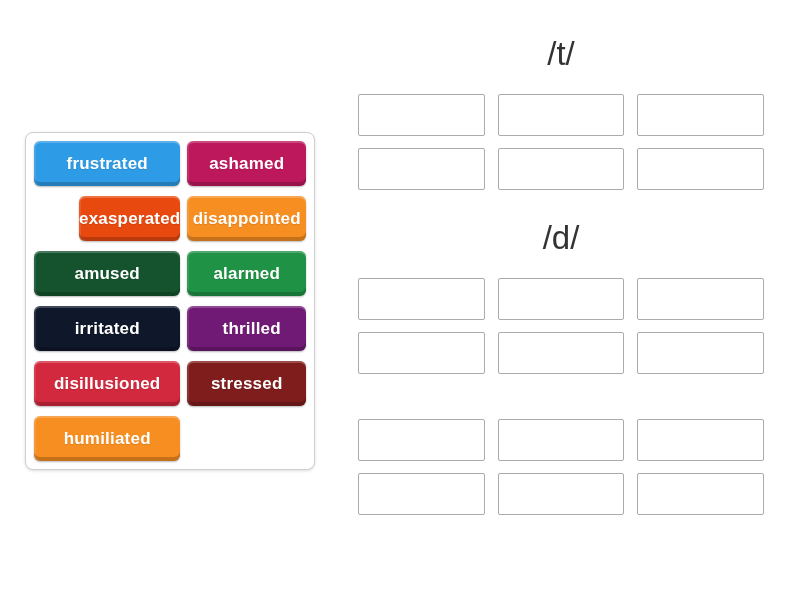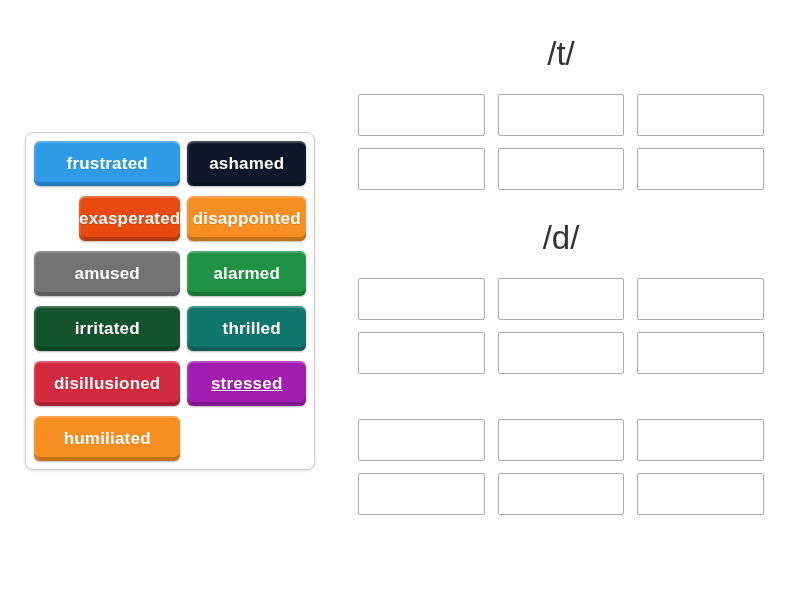--- a/index.html
+++ b/index.html
@@ -82,29 +82,29 @@
     background: #ffffff;
     border: 1px solid #ababab;
     border-radius: 2px;
   }
 </style>
 </head>
 <body>
 
 <div class="word-bank">
   <div class="tile" style="background: rgb(46, 155, 230);">frustrated</div>
-  <div class="tile" style="background: #0f172a;">ashamed</div>
+  <div class="tile" style="background: #be185d;">ashamed</div>
   <div class="tile" style="background: rgb(232, 73, 15); margin-left: 45px;">exasperated</div>
   <div class="tile" style="background: rgb(246, 142, 33);">disappointed</div>
-  <div class="tile" style="background: #737373; border-radius: 6px;">amused</div>
+  <div class="tile" style="background: #14532d; border-radius: 6px;">amused</div>
   <div class="tile" style="background: rgb(31, 146, 69);">alarmed</div>
-  <div class="tile" style="background: #14532d;">irritated</div>
-  <div class="tile" style="background: #0f766e; padding-left: 10px;">thrilled</div>
+  <div class="tile" style="background: #0f172a;">irritated</div>
+  <div class="tile" style="background: #701a75; padding-left: 10px;">thrilled</div>
   <div class="tile" style="background: rgb(210, 41, 62);">disillusioned</div>
-  <div class="tile" style="background: #a21caf; text-decoration: underline;">stressed</div>
+  <div class="tile" style="background: #7f1d1d;">stressed</div>
   <div class="tile" style="background: rgb(246, 142, 33);">humiliated</div>
 </div>
 
 <div class="group group-t">
   <div class="group-header">/t/</div>
   <div class="slots">
     <div class="slot"></div>
     <div class="slot"></div>
     <div class="slot"></div>
     <div class="slot"></div>

